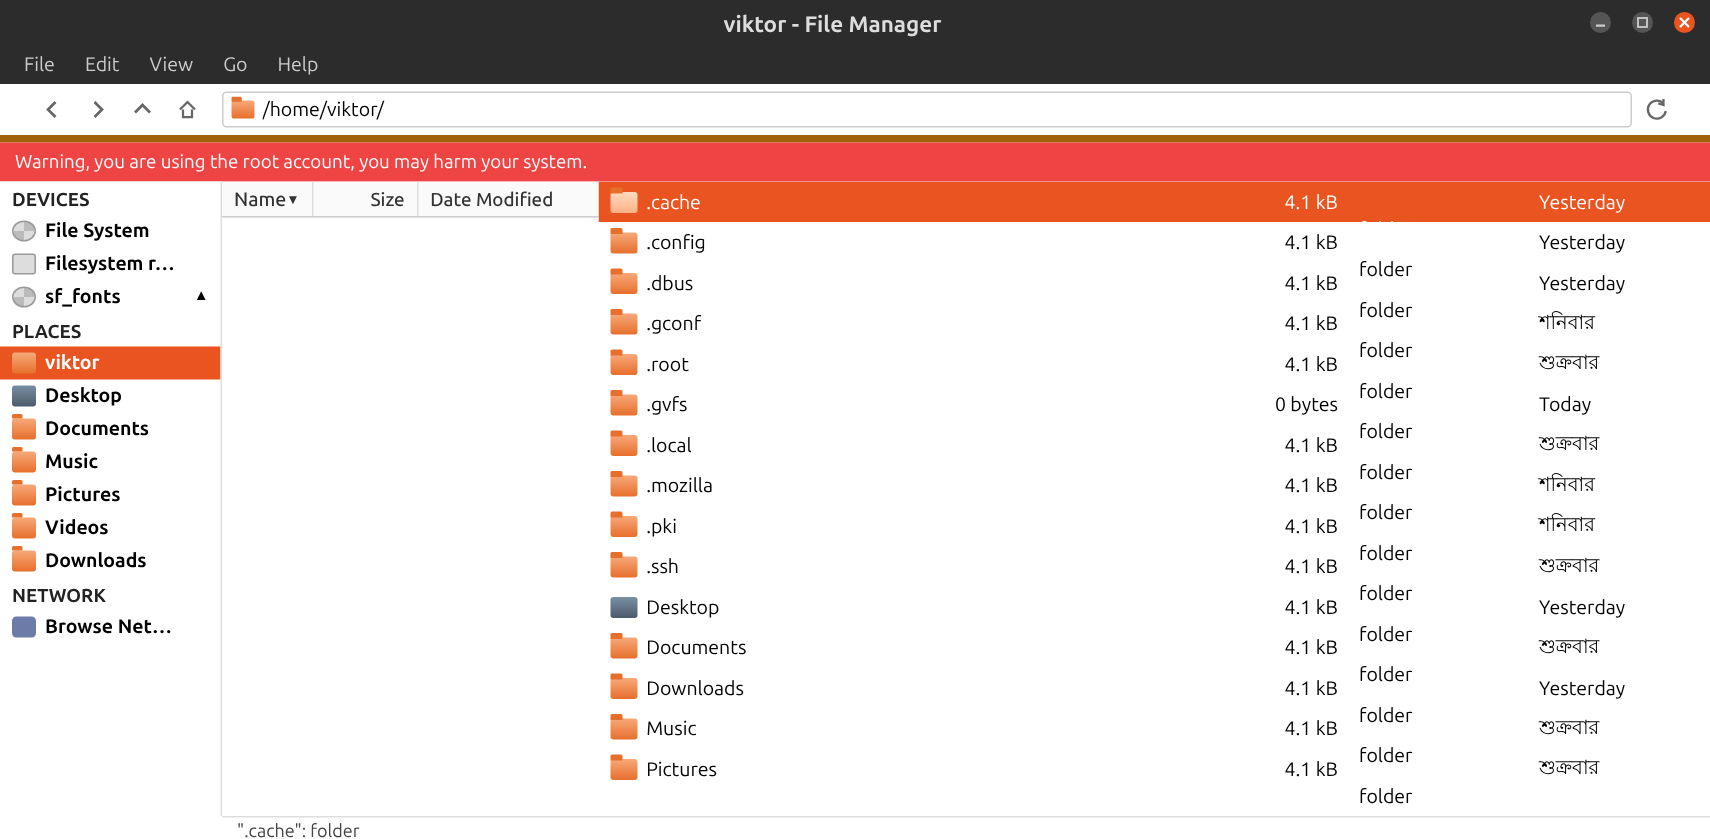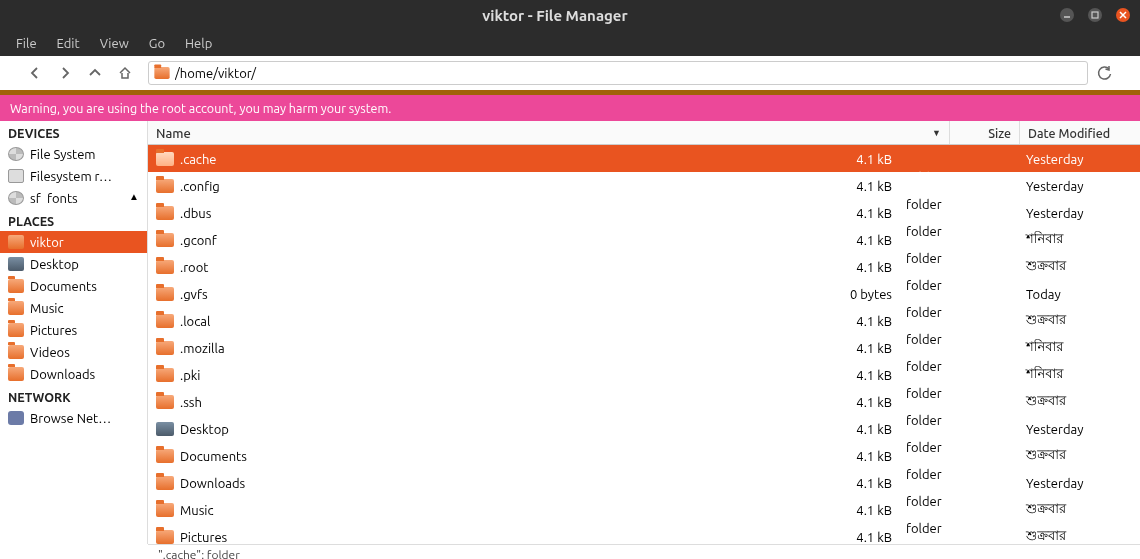--- a/index.html
+++ b/index.html
@@ -14,32 +14,32 @@
 
   .menubar { height: 26px; background: #2c2c2c; display: flex; align-items: center; padding: 0 6px; color: #ccc; }
   .menubar span { padding: 3px 10px; cursor: default; }
 
   .toolbar { height: 39px; background: #fff; border-bottom: 5px solid #a16207; display: flex; align-items: center; padding: 0 22px; gap: 4px; }
   .tb-btn { width: 26px; height: 26px; display: flex; align-items: center; justify-content: center; color: #555; cursor: default; }
   .pathbox { flex: 1; display: flex; align-items: center; border: 1px solid #ccc; border-radius: 3px; height: 24px; padding: 0 4px; gap: 4px; margin-left: 6px; }
   .pathbox input { flex: 1; border: none; outline: none; font-size: 13px; }
   .reload { width: 26px; text-align: center; color: #555; }
 
-  .warning { background: #ec4899; color: #fff; padding: 6px 10px; font-size: 12.5px; }
+  .warning { background: #ef4444; color: #fff; padding: 6px 10px; font-size: 12.5px; }
 
   .main { display: flex; height: calc(559px - 30px - 26px - 32px - 28px - 20px); }
 
   .sidebar { width: 148px; border-right: 1px solid #ddd; background: #fff; overflow: hidden; }
   .sb-hdr { font-weight: 700; padding: 5px 8px 3px; font-size: 12.5px; color: #222; }
-  .sb-item { display: flex; align-items: flex-start; padding: 4px 8px; gap: 6px; cursor: default; }
+  .sb-item { display: flex; align-items: flex-start; padding: 4px 8px; gap: 6px; cursor: default; font-weight: bold; }
   .sb-item.selected { background: #e95420; color: #fff; }
   .sb-item .sb-label { overflow: hidden; text-overflow: ellipsis; white-space: nowrap; flex: 1; }
   .sb-eject { font-size: 10px; }
 
-  .filearea { flex: 1; display: flex; flex-direction: column; overflow: hidden; }
+  .filearea { flex: 1; display: flex; flex-direction: row; overflow: hidden; }
   .cols { display: flex; border-bottom: 1px solid #ccc; background: #fafafa; height: 24px; align-items: stretch; }
   .col { display: flex; align-items: center; padding: 0 8px; border-right: 1px solid #ddd; font-size: 12.5px; color: #333; font-weight: 500; }
   .col-name { flex: 1; }
   .col-size { width: 70px; justify-content: flex-end; }
   .col-type { width: 120px; }
   .col-date { width: 120px; border-right: none; }
   .sort-ind { margin-left: auto; font-size: 9px; }
 
   .rows { flex: 1; overflow-y: auto; }
   .row { display: flex; align-items: center; height: 27px; padding: 0 0; }

